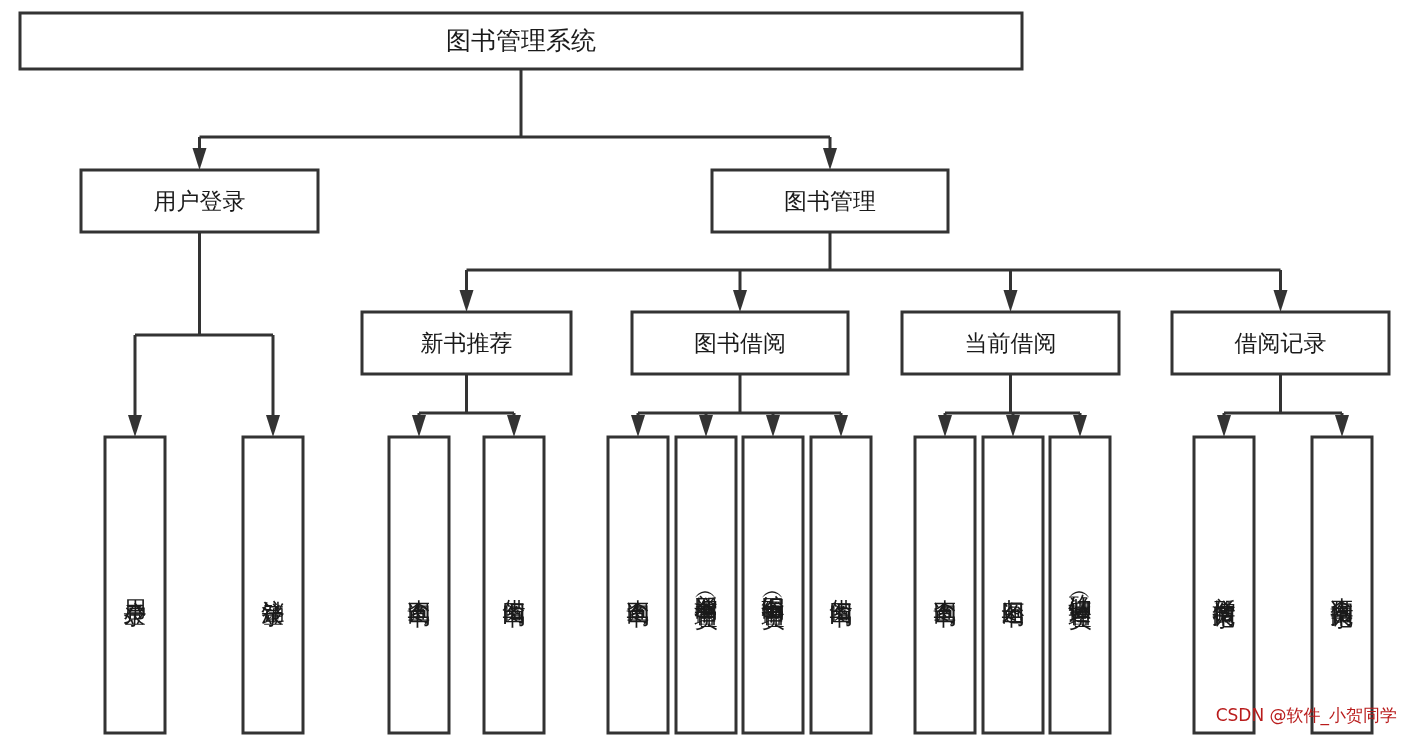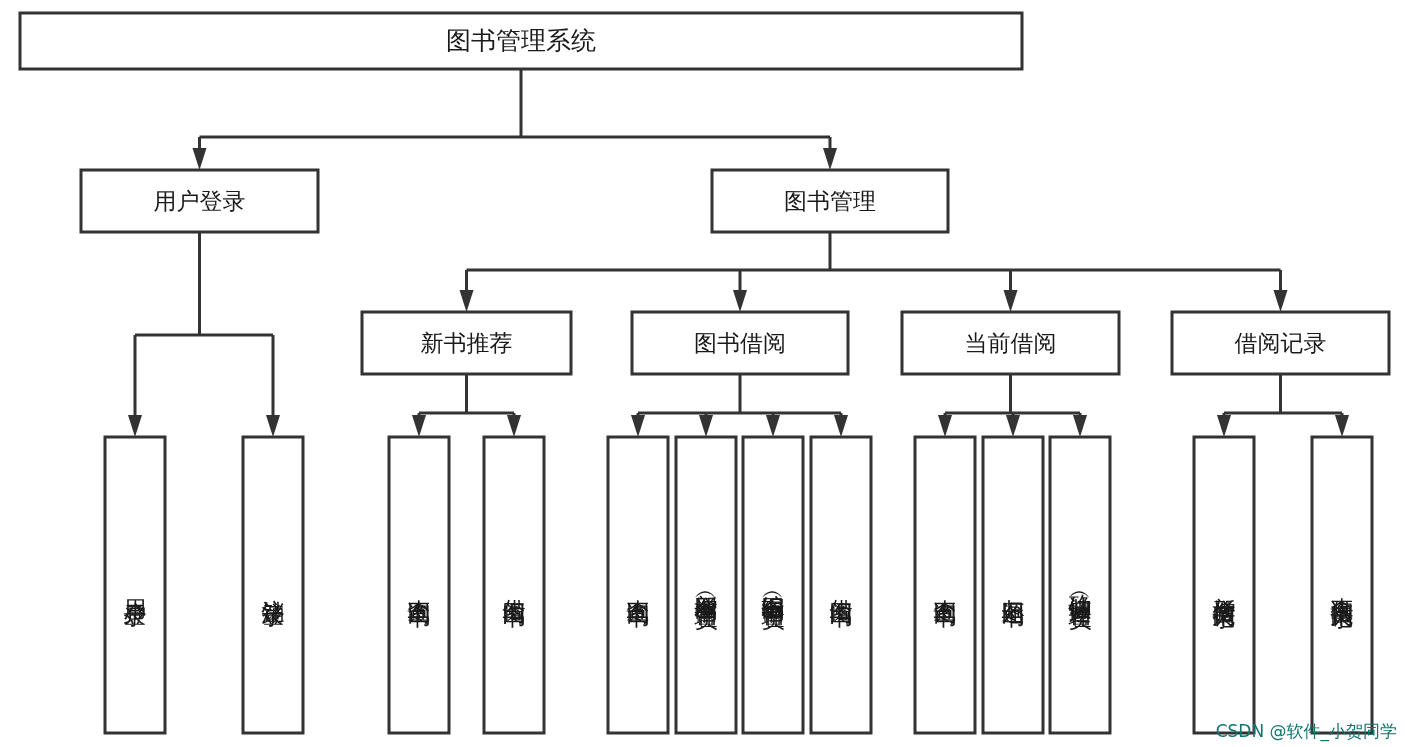--- a/index.html
+++ b/index.html
@@ -64,24 +64,24 @@
   .leaf-label-wrap {
     position: absolute;
     display: flex;
     align-items: center;
     justify-content: center;
     pointer-events: none;
   }
   .watermark {
     position: absolute;
     right: 8px;
-    bottom: 4px;
+    bottom: 20px;
     font-family: "DejaVu Sans", "Liberation Sans", sans-serif;
     font-size: 17px;
-    color: #0f766e;
+    color: #b91c1c;
     white-space: nowrap;
   }
 </style>
 </head>
 <body>
 
 <div id="diagram-root">
   <svg class="tree-canvas" id="tree-svg" viewBox="0 0 1405 747">
       <line x1="521" y1="69" x2="521" y2="137" class="connector"></line>
       <line x1="199.5" y1="137" x2="830" y2="137" class="connector"></line>

